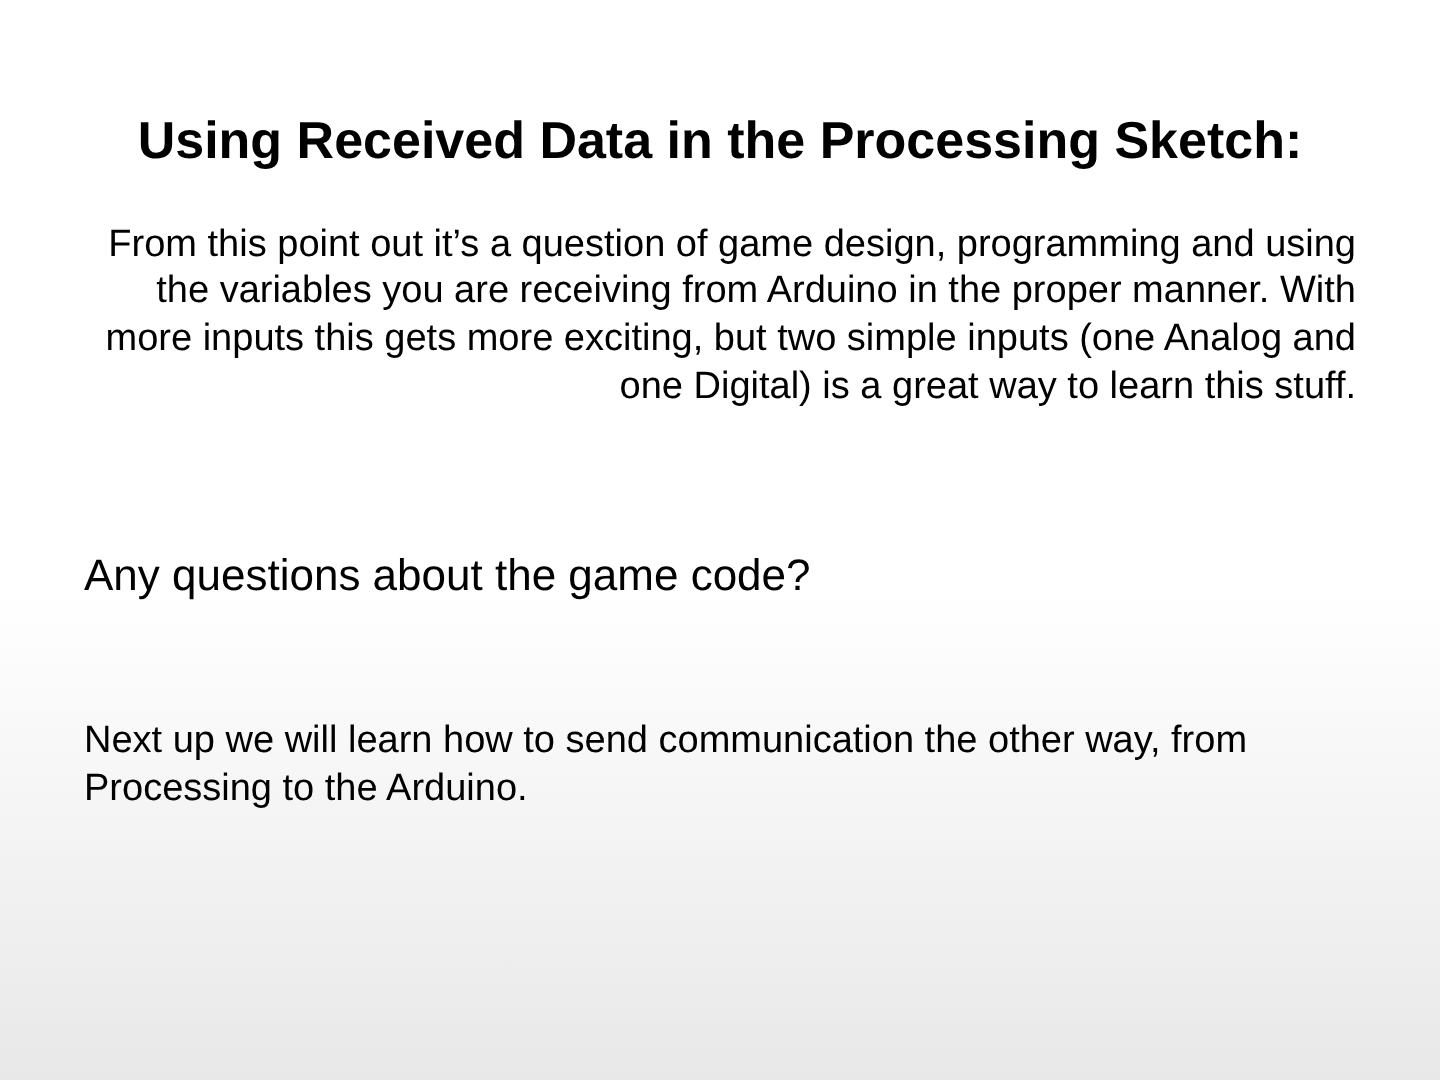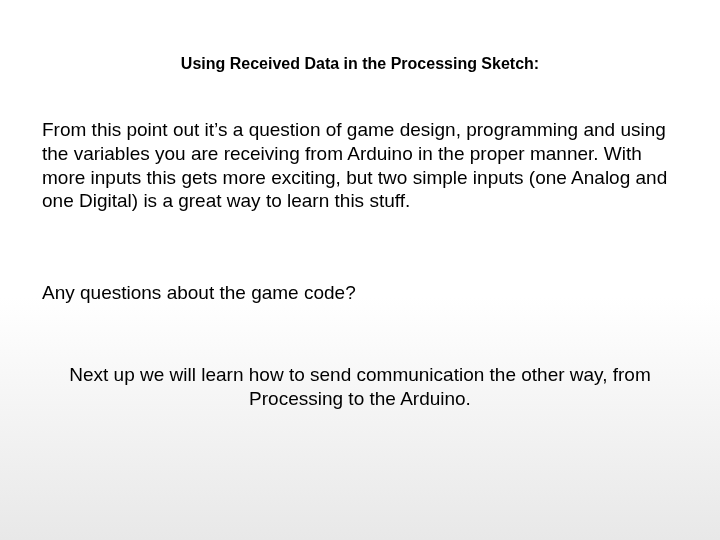--- a/index.html
+++ b/index.html
@@ -12,40 +12,40 @@
       width: 720px;
       height: 540px;
       background: linear-gradient(to bottom, #ffffff 0%, #ffffff 55%, #e8e8e8 100%);
       padding: 54px 42px 40px 42px;
       font-family: Arial, Helvetica, sans-serif;
       color: #000;
     }
     .title {
       text-align: center;
       font-weight: bold;
-      font-size: 16px;
+      font-size: 26px;
       line-height: 1.25;
-      margin-bottom: 44px;
+      margin-bottom: 24px;
     }
     .para {
       font-size: 19px;
       line-height: 1.25;
       margin-bottom: 68px;
-      text-align: left;
+      text-align: right;
     }
     .para2 {
-      font-size: 19px;
+      font-size: 22px;
       line-height: 1.25;
       margin-bottom: 58px;
       text-align: left;
     }
     .para3 {
       font-size: 19px;
       line-height: 1.25;
-      text-align: center;
+      text-align: left;
     }
   </style>
 </head>
 <body>
 
 <div class="slide">
   <div class="title">
     <span>Using Received Data in the Processing Sketch:</span><br>
   </div>
   <div class="para">From this point out it’s a question of game design, programming and using the variables you are receiving from Arduino in the proper manner. With more inputs this gets more exciting, but two simple inputs (one Analog and one Digital) is a great way to learn this stuff.</div>

